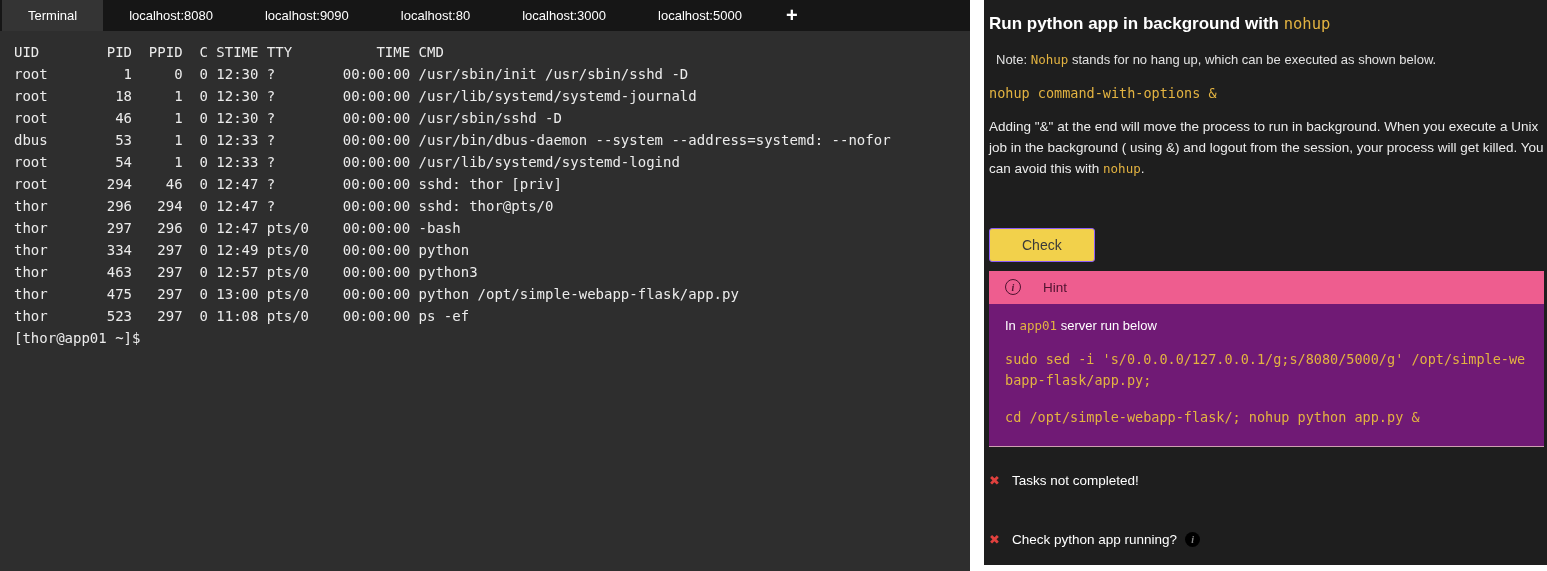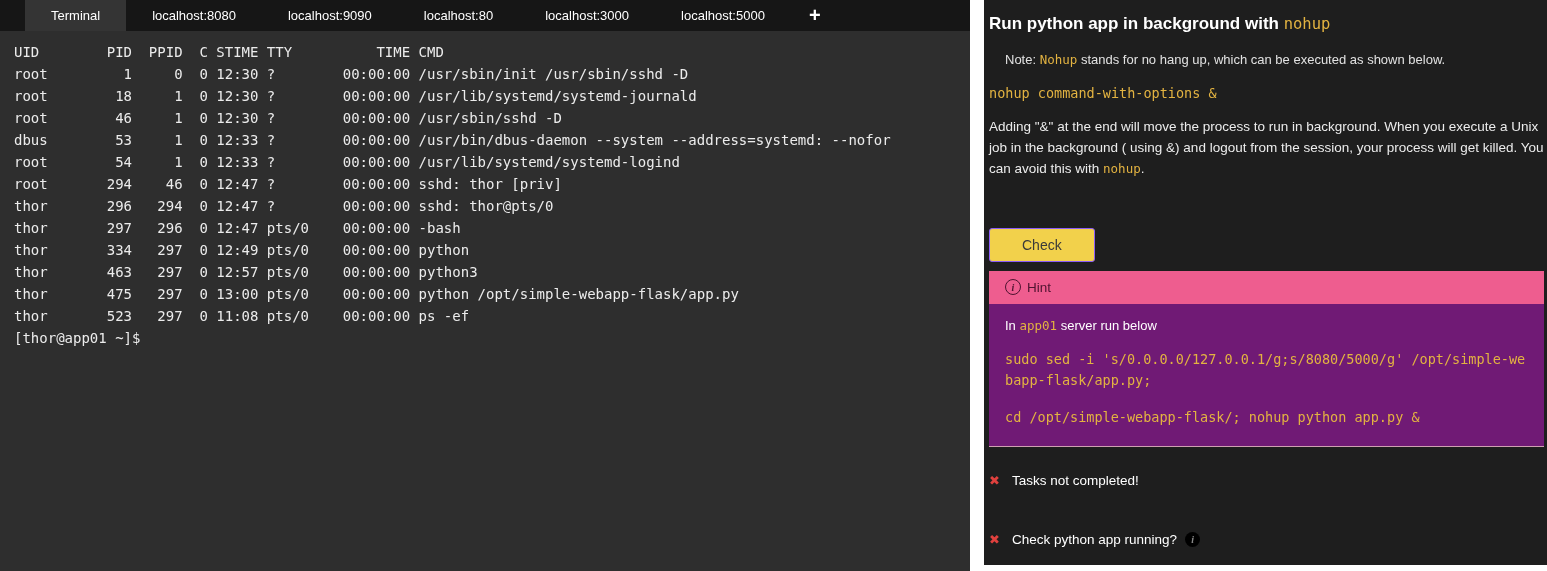--- a/index.html
+++ b/index.html
@@ -15,21 +15,21 @@
   
   .left-pane {
     width: 970px; flex-shrink: 0;
     display: flex; flex-direction: column;
     background: #2e2e2e;
   }
   .tab-bar {
     height: 31px; flex-shrink: 0;
     background: #161616;
     display: flex; align-items: stretch;
-    padding-left: 25px;
+    padding-left: 2px;
   }
   .tab {
     display: flex; align-items: center;
     padding: 0 26px;
     color: #ffffff; font-size: 13px;
     cursor: pointer; white-space: nowrap;
   }
   .tab.active { background: #343434; }
   .add-tab { font-size: 20px; font-weight: bold; padding: 0 18px; }
   .terminal {
@@ -61,21 +61,21 @@
   .accent {
     font-family: "DejaVu Sans Mono", monospace;
     color: #e3b341;
   }
   .title {
     font-size: 17px; font-weight: bold;
     color: #ffffff;
     margin: 4px 0 18px 0;
   }
   .title .accent { font-size: 15.5px; font-weight: normal; }
-  .note { font-size: 13px; color: #e2e2e2; margin: 0 0 18px 16px; }
+  .note { font-size: 13px; color: #e2e2e2; margin: 0 0 18px 7px; }
   .note .accent, .para .accent, .hint-line .accent { font-size: 12.5px; }
   .code-line {
     font-family: "DejaVu Sans Mono", monospace;
     font-size: 13.5px; color: #e3b341;
     margin: 0 0 16px 0;
   }
   .para {
     font-size: 13.5px; line-height: 1.55;
     color: #ececec;
     margin: 0;
@@ -102,21 +102,21 @@
     cursor: pointer;
   }
   .info-icon {
     width: 16px; height: 16px;
     border: 1.5px solid #4f1330;
     border-radius: 50%;
     display: inline-flex; align-items: center; justify-content: center;
     font-size: 10px; font-weight: bold; font-style: italic;
     font-family: "Liberation Serif", serif;
   }
-  .hint-title { margin-left: 6px; font-size: 13.5px; }
+  .hint-title { margin-left: 22px; font-size: 13.5px; }
   .hint-body {
     background: #701a75;
     padding: 14px 16px 18px 16px;
     border-bottom: 1px solid #cfa0b2;
   }
   .hint-line { margin: 0; font-size: 13px; color: #ffffff; }
   .hint-cmd {
     margin-top: 16px;
     font-family: "DejaVu Sans Mono", monospace;
     font-size: 13.5px; line-height: 21px;

